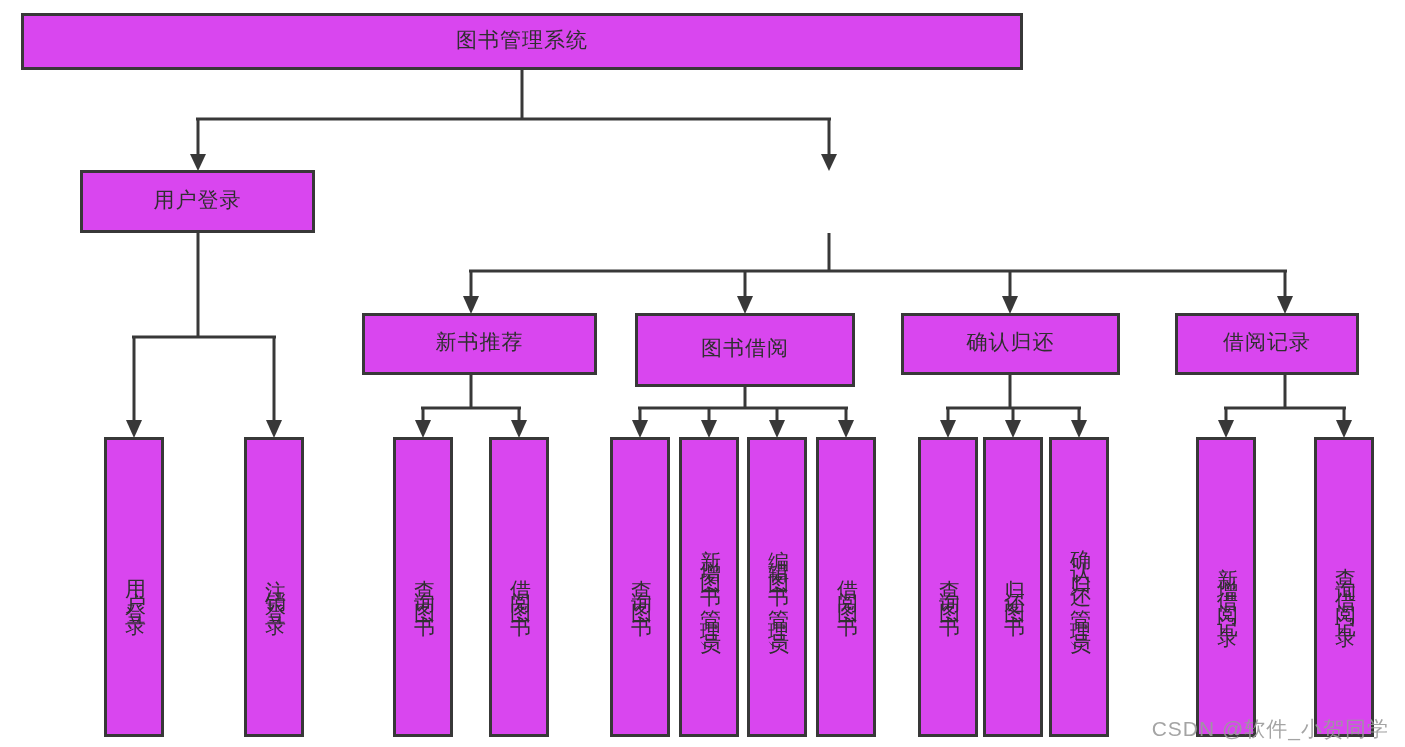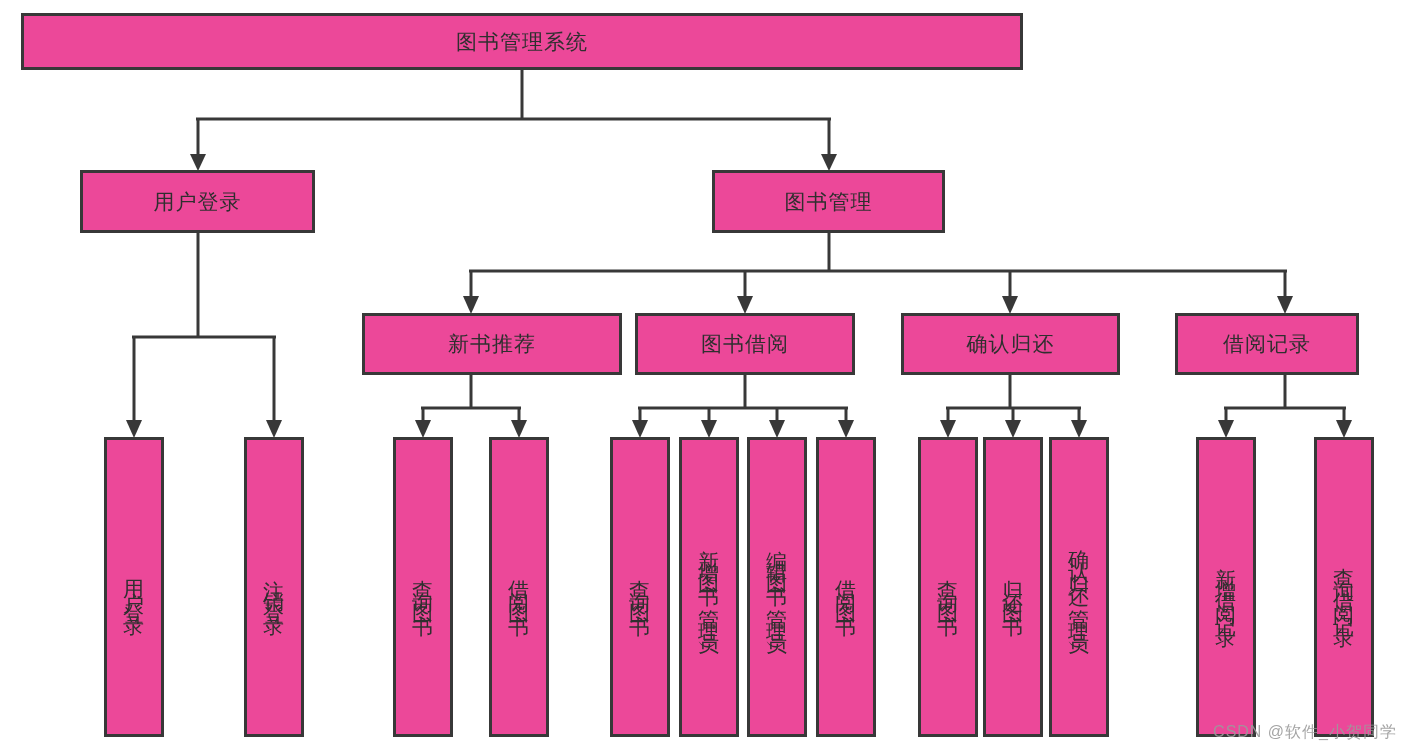--- a/index.html
+++ b/index.html
@@ -13,36 +13,37 @@
   body{
     width:1405px;height:747px;position:relative;overflow:hidden;
     font-family:"Liberation Sans","DejaVu Sans",sans-serif;
     color:var(--text);
   }
   .stage{position:absolute;inset:0;width:1405px;height:747px;}
   svg.connectors{position:absolute;left:0;top:0;width:1405px;height:747px;z-index:1;}
   svg.connectors line{stroke:var(--line);stroke-width:3;}
   svg.connectors polygon{fill:var(--line);stroke:none;}
   .node{
-    position:absolute;z-index:2;background:#ec4899;
+    position:absolute;z-index:2;background:#d946ef;
     border:3px solid var(--line);
     display:flex;align-items:center;justify-content:center;
     text-align:left;
+    font-family:Liberation Mono, monospace;
   }
   .node .lbl{
     font-size:21px;letter-spacing:1px;line-height:1.2;color:var(--text);
     white-space:nowrap;
   }
   .node.v .lbl{
     writing-mode:vertical-rl;text-orientation:mixed;
     letter-spacing:12px;white-space:normal;line-height:1;
   }
   .watermark{
-    position:absolute;right:8px;bottom:4px;z-index:5;
-    font-size:16px;color:var(--watermark);letter-spacing:1px;
+    position:absolute;right:16px;bottom:4px;z-index:5;
+    font-size:21px;color:var(--watermark);letter-spacing:1px;
     white-space:nowrap;opacity:.9;text-align:right;
   }
 </style>
 </head>
 <body>
 
 <div class="stage">
 
   <svg class="connectors" viewBox="0 0 1405 747">
 
@@ -120,28 +121,25 @@
     </g>
   </svg>
 
   <div class="node" style="left:21px;top:13px;width:1002px;height:57px">
     <span class="lbl">图书管理系统</span>
   </div>
 
   <div class="node" style="left:80px;top:170px;width:235px;height:63px">
     <span class="lbl">用户登录</span>
   </div>
-  <div class="node" style="left:712px;top:170px;width:233px;height:63px">
-    <span class="lbl">图书管理</span>
-  </div>
 
-  <div class="node" style="left:362px;top:313px;width:260px;height:62px">
+  <div class="node" style="left:362px;top:313px;width:235px;height:62px">
     <span class="lbl">新书推荐</span>
   </div>
-  <div class="node" style="left:635px;top:313px;width:220px;height:62px">
+  <div class="node" style="left:635px;top:313px;width:220px;height:74px">
     <span class="lbl">图书借阅</span>
   </div>
   <div class="node" style="left:901px;top:313px;width:219px;height:62px">
     <span class="lbl">确认归还</span>
   </div>
   <div class="node" style="left:1175px;top:313px;width:184px;height:62px">
     <span class="lbl">借阅记录</span>
   </div>
 
   <div class="node v" style="left:104px;top:437px;width:60px;height:300px">

